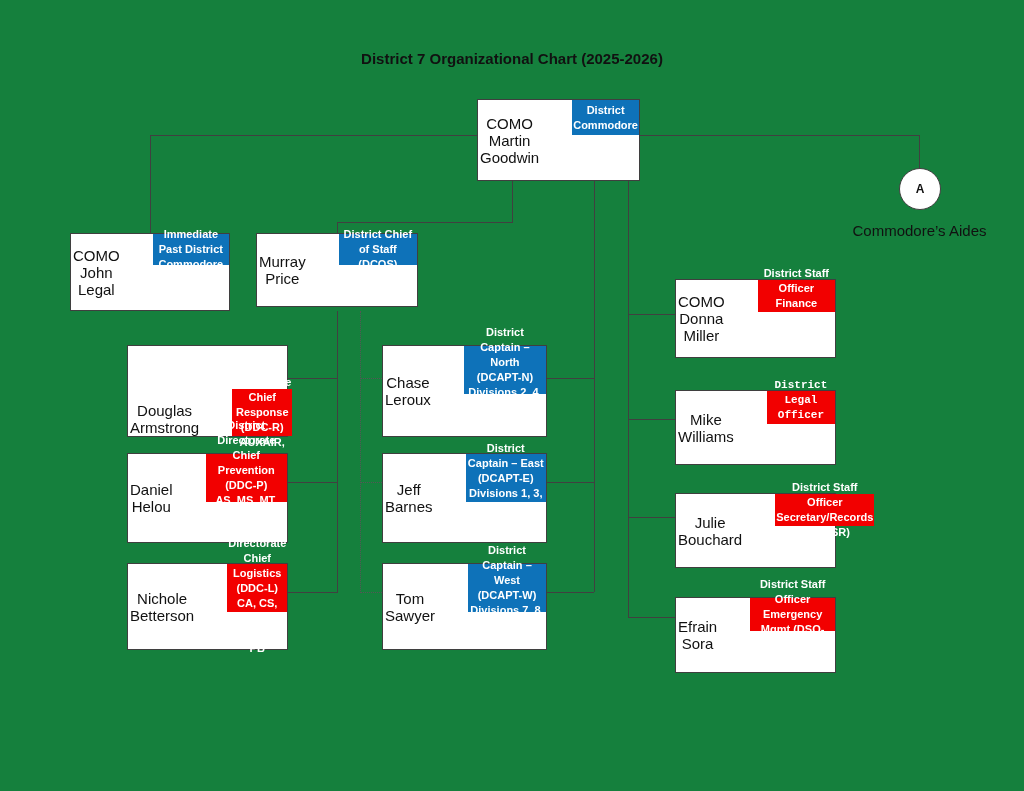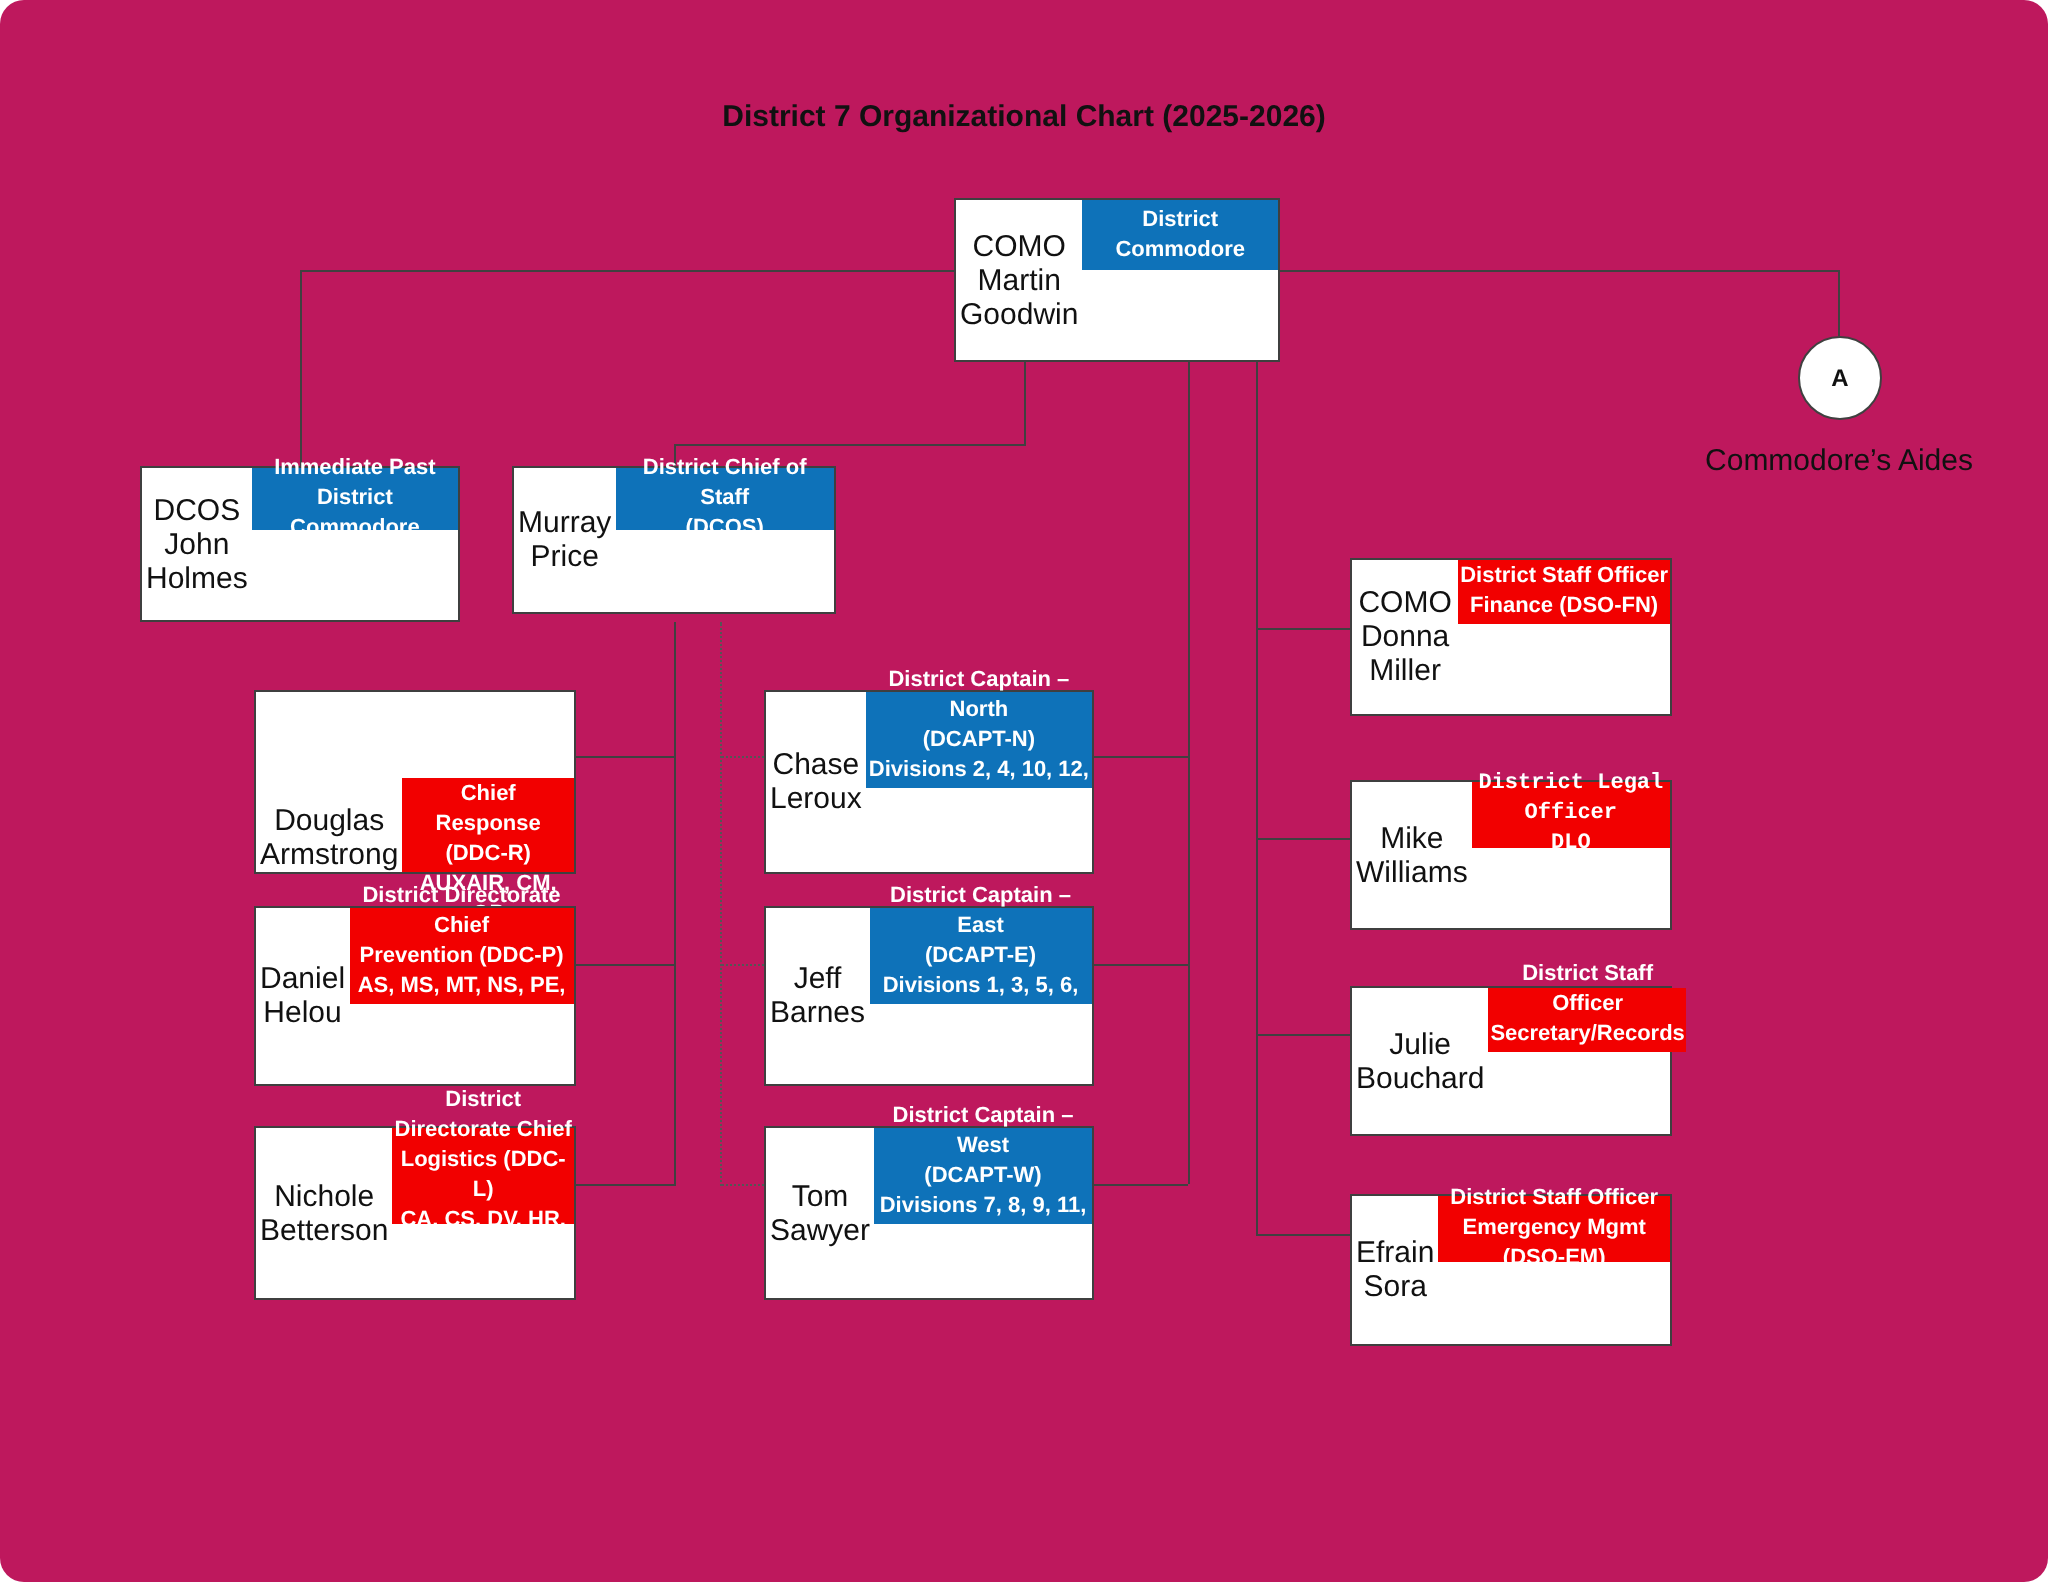--- a/index.html
+++ b/index.html
@@ -1,35 +1,35 @@
 <!DOCTYPE html>
 <html style="--banner-blue: #0e72b9; --banner-red: #f20000;"><head>
 <meta charset="utf-8">
 <style>
   html,body{margin:0;padding:0;background:#ffffff;}
   #canvas{
-    position:relative;width:1024px;height:791px;background:#be185d;
-    font-family:"Liberation Sans", sans-serif;overflow:hidden;border-radius:12px;
+    position:relative;width:1024px;height:791px;background:#15803d;
+    font-family:"Liberation Sans", sans-serif;overflow:hidden;
   }
   .chart-title{
     position:absolute;left:0;top:50px;width:1024px;text-align:center;
     font-size:15px;font-weight:bold;color:#111;
   }
   .node{
     position:absolute;background:#ffffff;border:1px solid #3f3f3f;
     display:flex;flex-direction:row;box-sizing:border-box;
   }
   .node-name{
     flex:1;display:flex;align-items:center;justify-content:center;
     font-size:15px;color:#111;text-align:center;padding:0 2px;
   }
   .node-banner{
     display:flex;align-items:center;justify-content:center;
     color:#ffffff;font-weight:bold;font-size:11px;line-height:15px;
-    text-align:center;white-space:pre-line;padding:12px 1px;box-sizing:border-box;
+    text-align:center;white-space:pre-line;padding:12px 1px;box-sizing:border-box;margin-left:31px;
   }
   .banner-blue{background:var(--banner-blue,#0e72b9);}
   .banner-red{background:var(--banner-red,#f20000);}
   .line{position:absolute;background:#404040;}
   .dotted-v{position:absolute;width:0;border-left:1px dotted #555;background:none;}
   .dotted-h{position:absolute;height:0;border-top:1px dotted #555;background:none;}
   .aide-circle{
     position:absolute;left:899px;top:168px;width:40px;height:40px;
     border:1px solid #404040;border-radius:50%;background:#fff;
     display:flex;align-items:center;justify-content:center;
@@ -75,21 +75,21 @@
 
   <div class="aide-circle">A</div>
   <div class="aide-label">Commodore’s Aides</div>
 
   <div class="node" style="left:477px;top:99px;width:163px;height:82px;">
     <div class="node-name">COMO Martin Goodwin</div>
     <div class="node-banner banner-blue" style="height:35px;">District Commodore</div>
   </div>
 
   <div class="node" style="left:70px;top:233px;width:160px;height:78px;">
-    <div class="node-name">DCOS John Holmes</div>
+    <div class="node-name">COMO John Legal</div>
     <div class="node-banner banner-blue" style="height:31px;">Immediate Past District
 Commodore</div>
   </div>
 
   <div class="node" style="left:256px;top:233px;width:162px;height:74px;">
     <div class="node-name">Murray Price</div>
     <div class="node-banner banner-blue" style="height:31px;">District Chief of Staff
 (DCOS)</div>
   </div>
 

